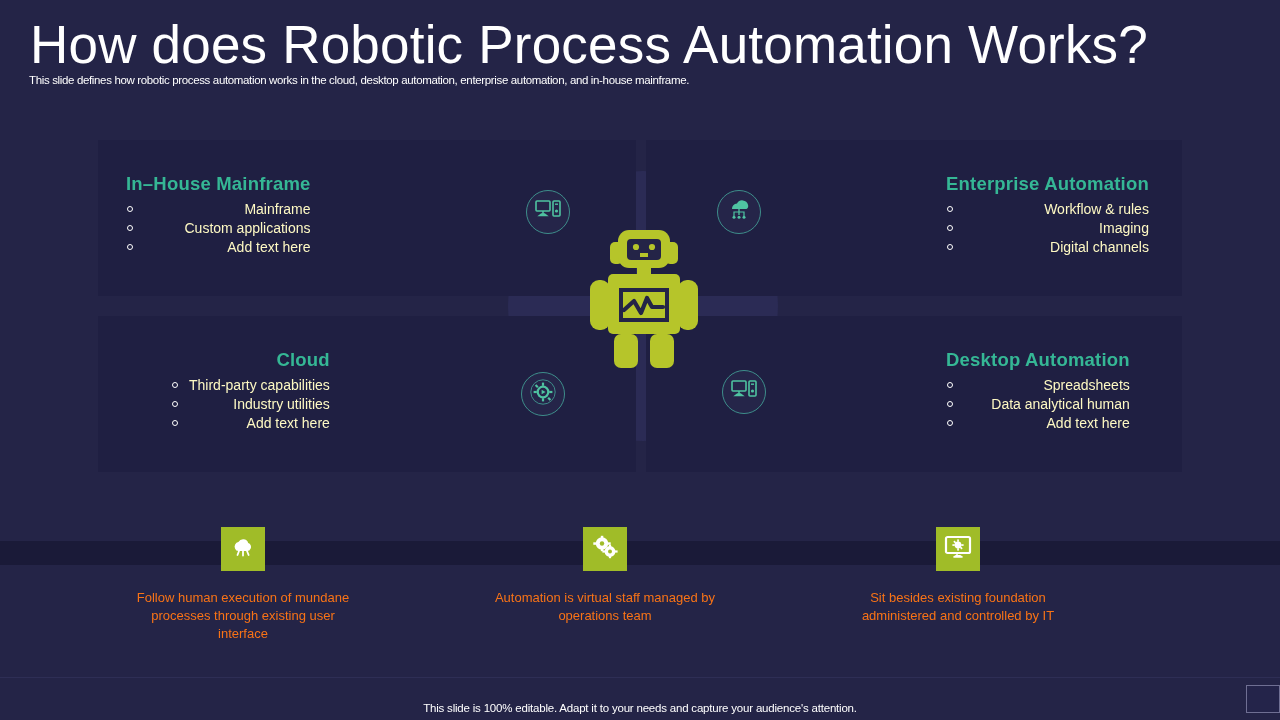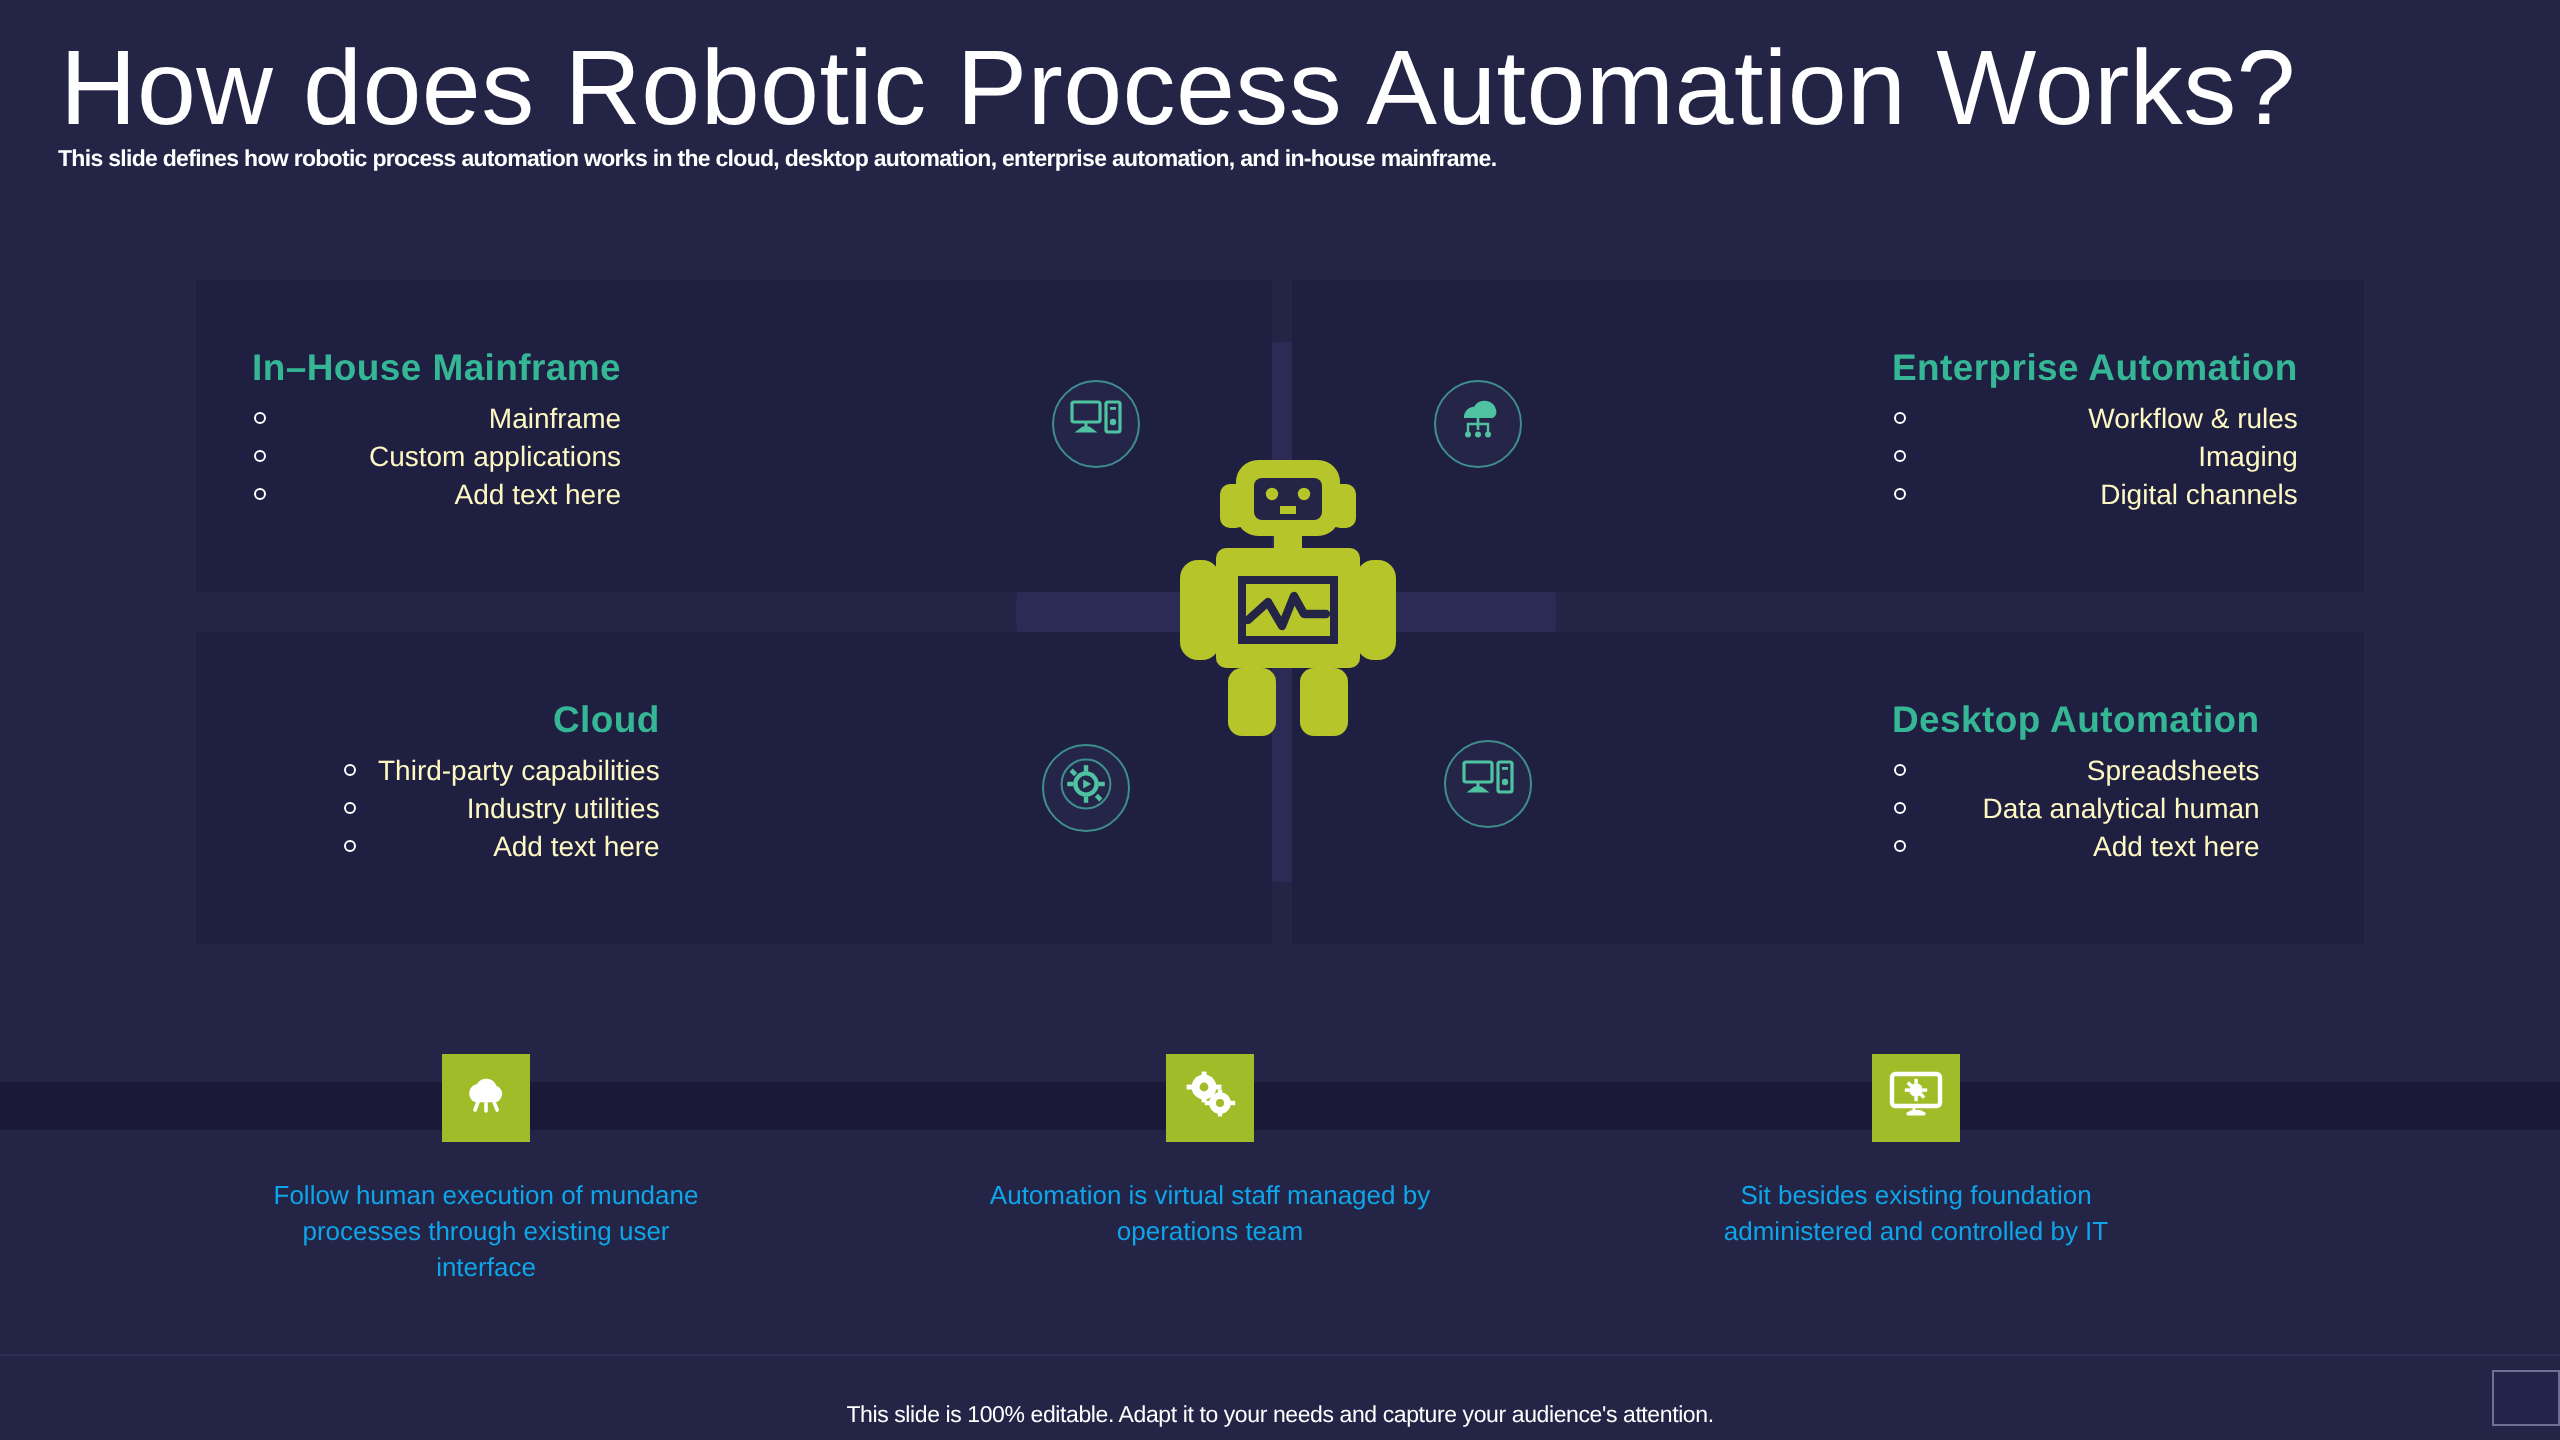--- a/index.html
+++ b/index.html
@@ -13,21 +13,21 @@
 
   
   .header { position:absolute; left:0; top:0; width:1280px; height:100px; }
   .title {
     position:absolute; left:30px; top:14px;
     font-size:53px; font-weight:400; letter-spacing:.2px;
     color:#ffffff; white-space:nowrap;
   }
   .subtitle {
     position:absolute; left:29px; top:74px;
-    font-size:11.5px; color:#ffffff; letter-spacing:-0.35px; white-space:nowrap;font-weight:bold;
+    font-size:11.5px; color:#ffffff; letter-spacing:-0.35px; white-space:nowrap;
   }
 
   
   .center-circle {
     position:absolute; left:508px; top:171px;
     width:270px; height:270px; border-radius:50%;
     background:#2b2b55;
   }
 
   
@@ -76,21 +76,21 @@
 
   
   .feat { position:absolute; width:230px; text-align:center; }
   .feat-1 { left:128px; top:527px; }
   .feat-2 { left:490px; top:527px; }
   .feat-3 { left:843px; top:527px; }
   .feat-icon {
     width:44px; height:44px; background:#a0bc28; margin:0 auto 18px auto;
     display:flex; align-items:center; justify-content:center;
   }
-  .feat-text { font-size:13px; color:#0ea5e9; line-height:18px; }
+  .feat-text { font-size:13px; color:#f97316; line-height:18px; }
 
   
   .footer-rule { position:absolute; left:0; top:677px; width:1280px; height:1px; background:#2e2e55; }
   .footer-text {
     position:absolute; left:0; top:702px; width:1280px; text-align:center;
     font-size:11.5px; color:#ffffff; letter-spacing:-0.2px;
   }
   .corner-box {
     position:absolute; left:1246px; top:685px; width:34px; height:28px;
     border:1px solid #6f6f93; background:#24244a;

